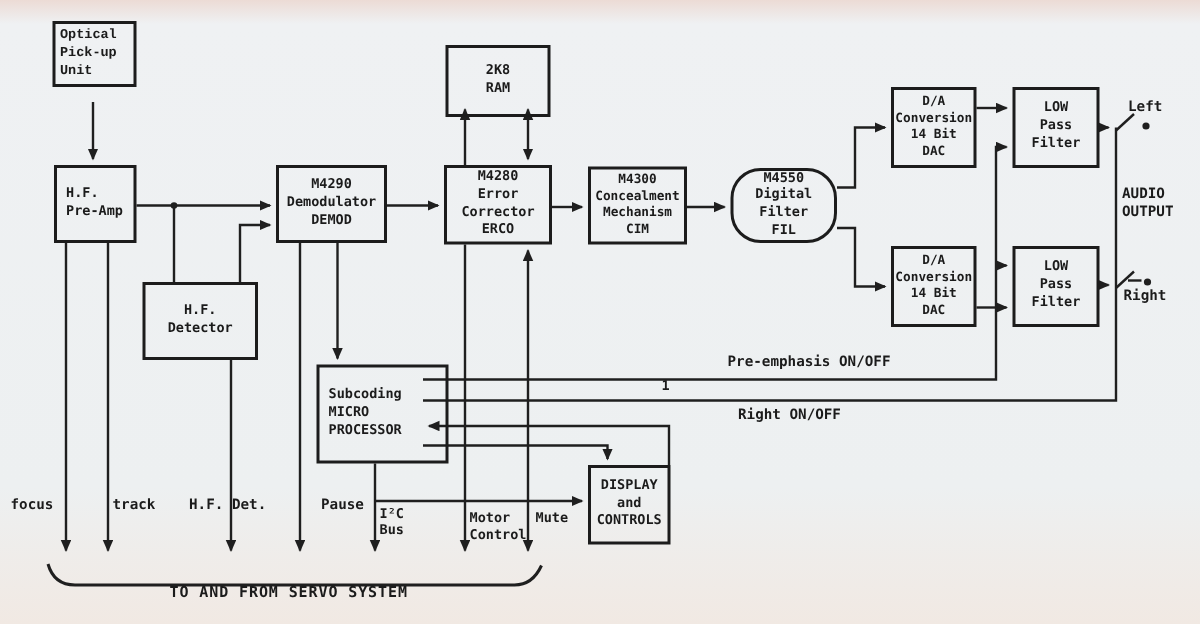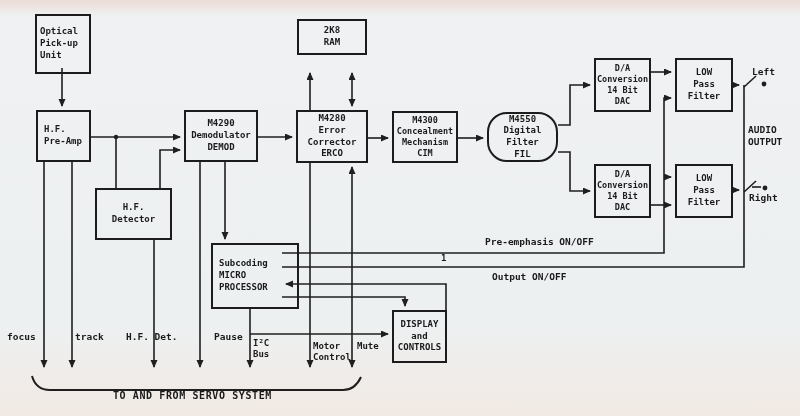--- a/index.html
+++ b/index.html
@@ -75,21 +75,21 @@
       <path d="M282,297 L405,297 L405,306" marker-end="url(#ah)"></path>
       <path d="M32,376 Q36,390 50,390 L343,390 Q355,390 361,377" stroke-width="2"></path>
     </g>
     <g fill="#1f1f1f" stroke="none">
       <circle cx="116" cy="137" r="2.2"></circle>
       <circle cx="764" cy="84" r="2.4"></circle>
       <circle cx="765" cy="188" r="2.4"></circle>
     </g>
   </svg>
 
-  <div class="box ta-l" style="left:35px;top:14px;width:56px;height:60px;">
+  <div class="box ta-l" style="left:35px;top:14px;width:56px;height:44px;font-family:Liberation Mono, monospace;">
     <div class="bl" style="padding-left:3px">Optical
 Pick-up
 Unit</div>
   </div>
 
   <div class="box ta-l" style="left:36px;top:110px;width:55px;height:52px;">
     <div class="bl">H.F.
 Pre-Amp</div>
   </div>
 
@@ -97,21 +97,21 @@
     <div class="bl">H.F.
 Detector</div>
   </div>
 
   <div class="box ta-c" style="left:184px;top:110px;width:74px;height:52px;">
     <div class="bl">M4290
 Demodulator
 DEMOD</div>
   </div>
 
-  <div class="box ta-c" style="left:297px;top:19px;width:70px;height:36px;">
+  <div class="box ta-c" style="left:297px;top:30px;width:70px;height:48px;">
     <div class="bl">2K8
 RAM</div>
   </div>
 
   <div class="box ta-c" style="left:296px;top:110px;width:72px;height:53px;align-items:center;">
     <div class="bl">M4280
 Error
 Corrector
 ERCO</div>
   </div>
@@ -166,21 +166,21 @@
     <div class="bl">DISPLAY
 and
 CONTROLS</div>
   </div>
 
   <div class="lbl" style="left:752px;top:66px;">Left</div>
   <div class="lbl" style="left:749px;top:192px;">Right</div>
   <div class="lbl" style="left:748px;top:124px;">AUDIO
 OUTPUT</div>
   <div class="lbl" style="left:485px;top:236px;">Pre-emphasis ON/OFF</div>
-  <div class="lbl" style="left:492px;top:271px;">Output ON/OFF</div>
+  <div class="lbl" style="left:492px;top:271px;">Right ON/OFF</div>
   <div class="lbl small" style="left:441px;top:253px;">1</div>
   <div class="lbl" style="left:7px;top:331px;">focus</div>
   <div class="lbl" style="left:75px;top:331px;">track</div>
   <div class="lbl" style="left:126px;top:331px;">H.F. Det.</div>
   <div class="lbl" style="left:199px;top:331px;padding-left:15px;">Pause</div>
   <div class="lbl small" style="left:253px;top:338px;">I²C
 Bus</div>
   <div class="lbl small" style="left:313px;top:341px;">Motor
 Control</div>
   <div class="lbl small" style="left:357px;top:341px;">Mute</div>

